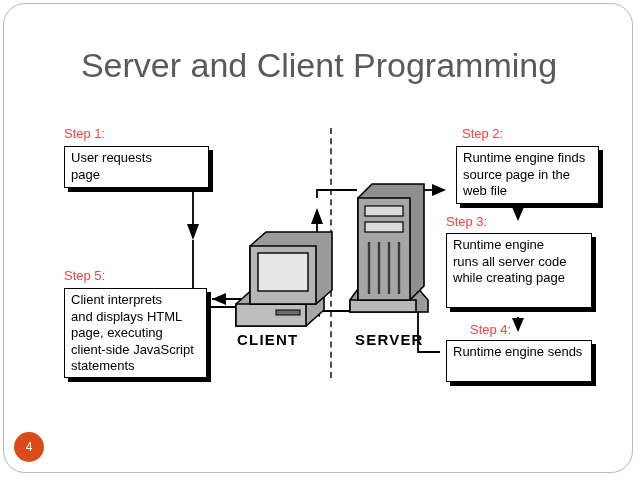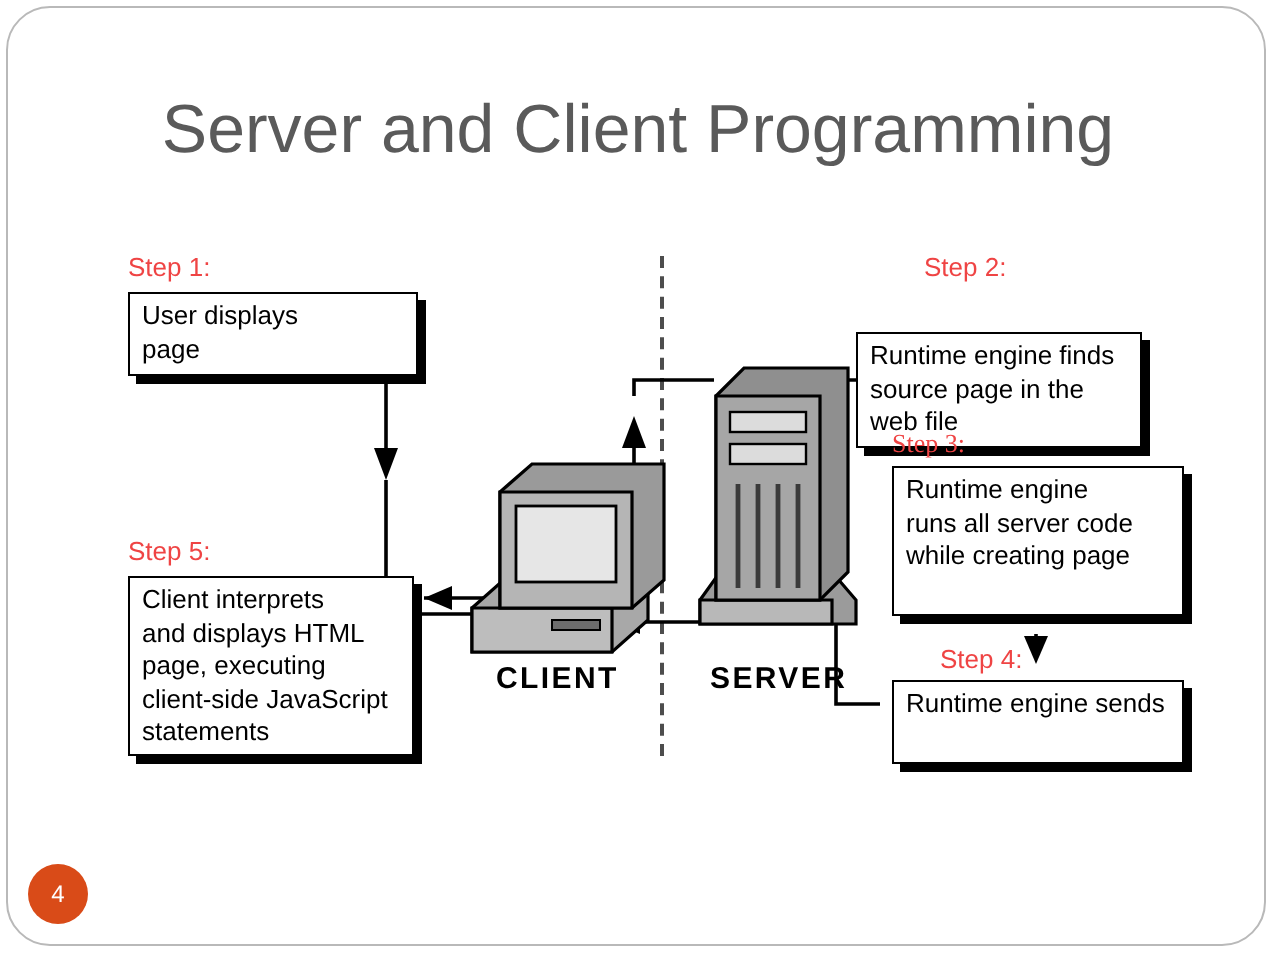--- a/index.html
+++ b/index.html
@@ -118,46 +118,46 @@
       <rect x="17" y="44" width="38" height="10" fill="#dcdcdc" stroke="#000" stroke-width="1.2"></rect>
 
       <g stroke="#3a3a3a" stroke-width="2.4">
         <line x1="21" y1="64" x2="21" y2="116"></line>
         <line x1="31" y1="64" x2="31" y2="116"></line>
         <line x1="41" y1="64" x2="41" y2="116"></line>
         <line x1="51" y1="64" x2="51" y2="116"></line>
       </g>
     </svg>
 
-    <div class="machine-label" style="left:248px;top:331px;">CLIENT</div>
+    <div class="machine-label" style="left:237px;top:331px;">CLIENT</div>
     <div class="machine-label" style="left:355px;top:331px;">SERVER</div>
 
     <div class="step-label" style="left:64px;top:126px;">Step 1:</div>
     <div class="box" style="left:64px;top:146px;width:145px;height:42px;">
-      <div>User displays</div>
+      <div>User requests</div>
       <div>page</div>
     </div>
 
     <div class="step-label" style="left:64px;top:268px;">Step 5:</div>
     <div class="box" style="left:64px;top:288px;width:143px;height:90px;">
       <div>Client interprets</div>
       <div>and displays HTML</div>
       <div>page, executing</div>
       <div>client-side JavaScript</div>
       <div>statements</div>
     </div>
 
     <div class="step-label" style="left:446px;top:126px;margin-left:16px;">Step 2:</div>
-    <div class="box" style="left:428px;top:146px;width:143px;height:58px;margin-top:20px;">
+    <div class="box" style="left:456px;top:146px;width:143px;height:58px;">
       <div>Runtime engine finds</div>
       <div>source page in the</div>
       <div>web file</div>
     </div>
 
-    <div class="step-label" style="left:446px;top:214px;font-family:Liberation Serif, serif;">Step 3:</div>
+    <div class="step-label" style="left:446px;top:214px;">Step 3:</div>
     <div class="box" style="left:446px;top:233px;width:146px;height:75px;">
       <div>Runtime engine</div>
       <div>runs all server code</div>
       <div>while creating page</div>
     </div>
 
     <div class="step-label" style="left:446px;top:322px;margin-left:24px;">Step 4:</div>
     <div class="box" style="left:446px;top:340px;width:146px;height:42px;">
       <div>Runtime engine sends</div>
     </div>

